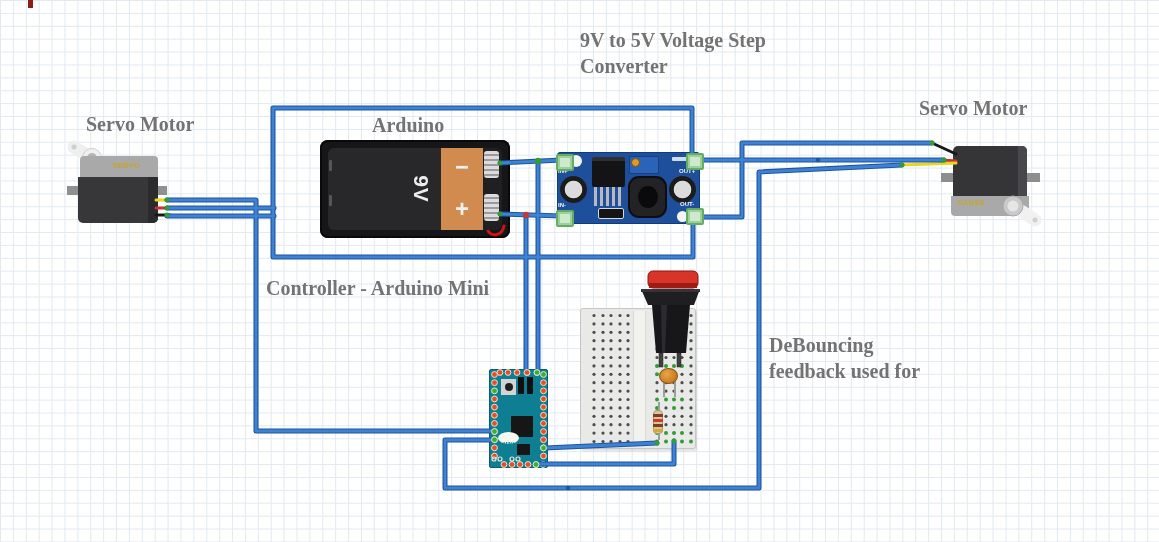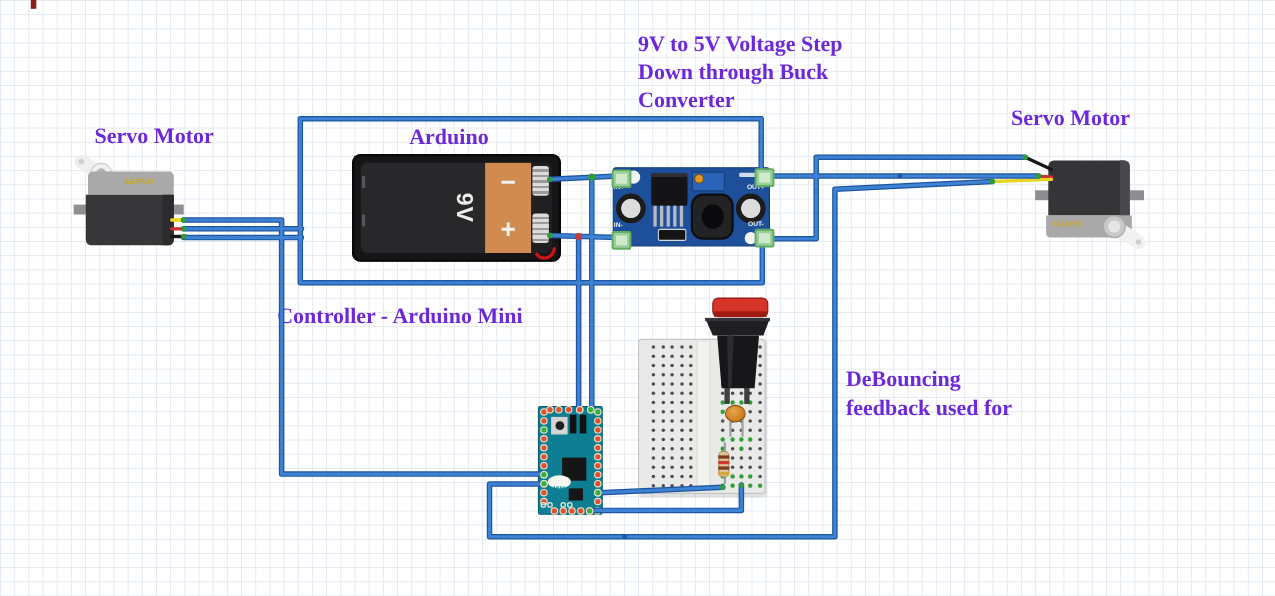--- a/index.html
+++ b/index.html
@@ -8,21 +8,21 @@
     background-color:#ffffff;
     background-image:
       linear-gradient(to right, #e2e9f1 1px, transparent 1px),
       linear-gradient(to bottom, #e2e9f1 1px, transparent 1px);
     background-size:12.9px 12.9px;
     font-family:"Liberation Sans", sans-serif;
   }
   .abs{position:absolute;box-sizing:border-box;}
   .lbl{
     position:absolute;font-family:"Liberation Serif", serif;font-weight:700;
-    font-size:20px;color:#6d28d9;white-space:nowrap;line-height:25.5px;
+    font-size:20px;color:#737373;white-space:nowrap;line-height:25.5px;
   }
   svg.layer{position:absolute;left:0;top:0;width:1159px;height:542px;}
   
   g.wo use{stroke:#1d55a0;stroke-width:5;fill:none;stroke-linejoin:round;stroke-linecap:round;}
   g.wi use{stroke:#3e82d4;stroke-width:2.8;fill:none;stroke-linejoin:round;stroke-linecap:round;}
   .term{
     position:absolute;width:14px;height:13px;background:#cdeacd;
     border:2px solid #63ad63;border-radius:2px;z-index:30;
     box-shadow:inset 0 0 0 2px #9ccf9c;
   }
@@ -124,25 +124,24 @@
 
   <div>
     <div class="abs" style="left:580px;top:308px;width:116px;height:141px;background:#e9e9e7;border:1px solid #c6c6c4;border-radius:3px;box-shadow:1px 2px 2px rgba(0,0,0,.12);"></div>
     <div class="abs" style="left:633px;top:311px;width:13px;height:135px;background:#f2f2ef;border-left:1px solid #d9d9d6;border-right:1px solid #d9d9d6;"></div>
   </div>
 
   <div class="lbl" style="left:86px;top:112px;">Servo Motor</div>
   <div class="lbl" style="left:372px;top:113px;">Arduino</div>
   <div class="lbl" style="left:580px;top:28px;">
     <div>9V to 5V Voltage Step</div>
-    <div>Down through Buck</div>
     <div>Converter</div>
   </div>
   <div class="lbl" style="left:919px;top:96px;">Servo Motor</div>
-  <div class="lbl" style="left:252px;top:276px;">Controller - Arduino Mini</div>
+  <div class="lbl" style="left:266px;top:276px;">Controller - Arduino Mini</div>
   <div class="lbl" style="left:769px;top:333px;">
     <div>DeBouncing</div>
     <div>feedback used for</div>
   </div>
 </div>
 
 <svg id="decor" class="layer">
   <path d="M488,231 C492,237 502,236 504,226" stroke="#cc1414" stroke-width="3" fill="none" stroke-linecap="round"></path>
 <circle cx="594" cy="315.5" r="1.6" fill="#4d4d4f"></circle>
     <circle cx="594" cy="323.9" r="1.6" fill="#4d4d4f"></circle>

